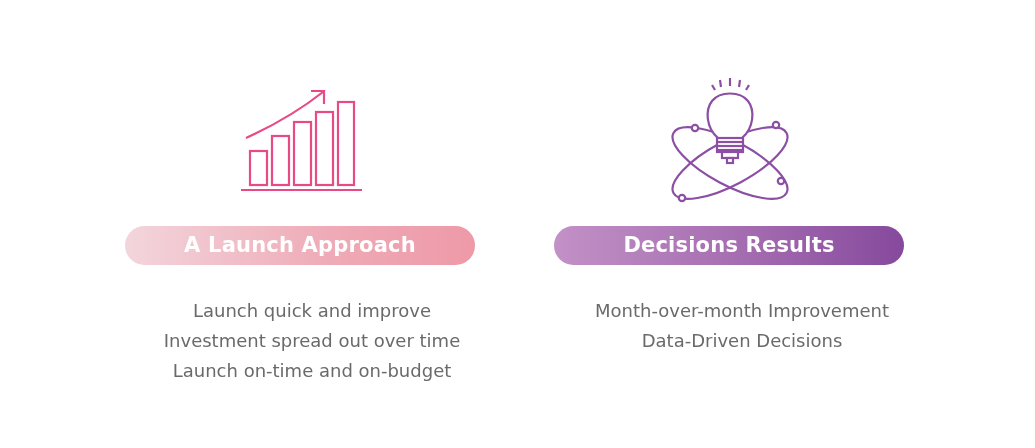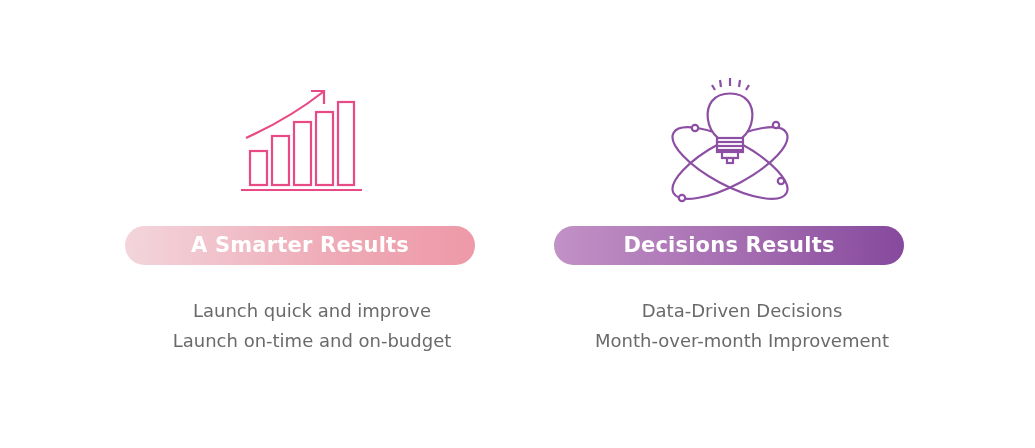--- a/index.html
+++ b/index.html
@@ -39,25 +39,26 @@
       <rect x="294" y="122" width="17" height="63"></rect>
       <rect x="316" y="112" width="17" height="73"></rect>
       <rect x="338" y="102" width="16" height="83"></rect>
       <line x1="241" y1="190" x2="362" y2="190"></line>
       <path d="M246 138 Q290 118 323 92"></path>
       <polyline points="311,91 324,91 324,104"></polyline>
     </g>
   </svg>
 
   <div class="badge badge-left">
-    <span>A Smarter Results</span>
+    <span>A Launch Approach</span>
   </div>
 
   <ul class="bullets bullets-left">
     <li>Launch quick and improve</li>
+    <li>Investment spread out over time</li>
     <li>Launch on-time and on-budget</li>
   </ul>
 </div>
 
 <div>
   <svg class="icon" style="left:664px; top:74px;" width="132" height="134" viewBox="664 74 132 134">
     <g fill="none" stroke="#8c4fa3" stroke-width="2.2">
 
       <line x1="712" y1="85" x2="715" y2="90"></line>
       <line x1="720" y1="80" x2="721" y2="87"></line>
@@ -82,16 +83,16 @@
       <circle cx="781" cy="181" r="3.2" fill="#ffffff"></circle>
       <circle cx="682" cy="198" r="3.2" fill="#ffffff"></circle>
     </g>
   </svg>
 
   <div class="badge badge-right">
     <span>Decisions Results</span>
   </div>
 
   <ul class="bullets bullets-right">
+    <li>Month-over-month Improvement</li>
     <li>Data-Driven Decisions</li>
-    <li>Month-over-month Improvement</li>
   </ul>
 </div>
 
 </body></html>

